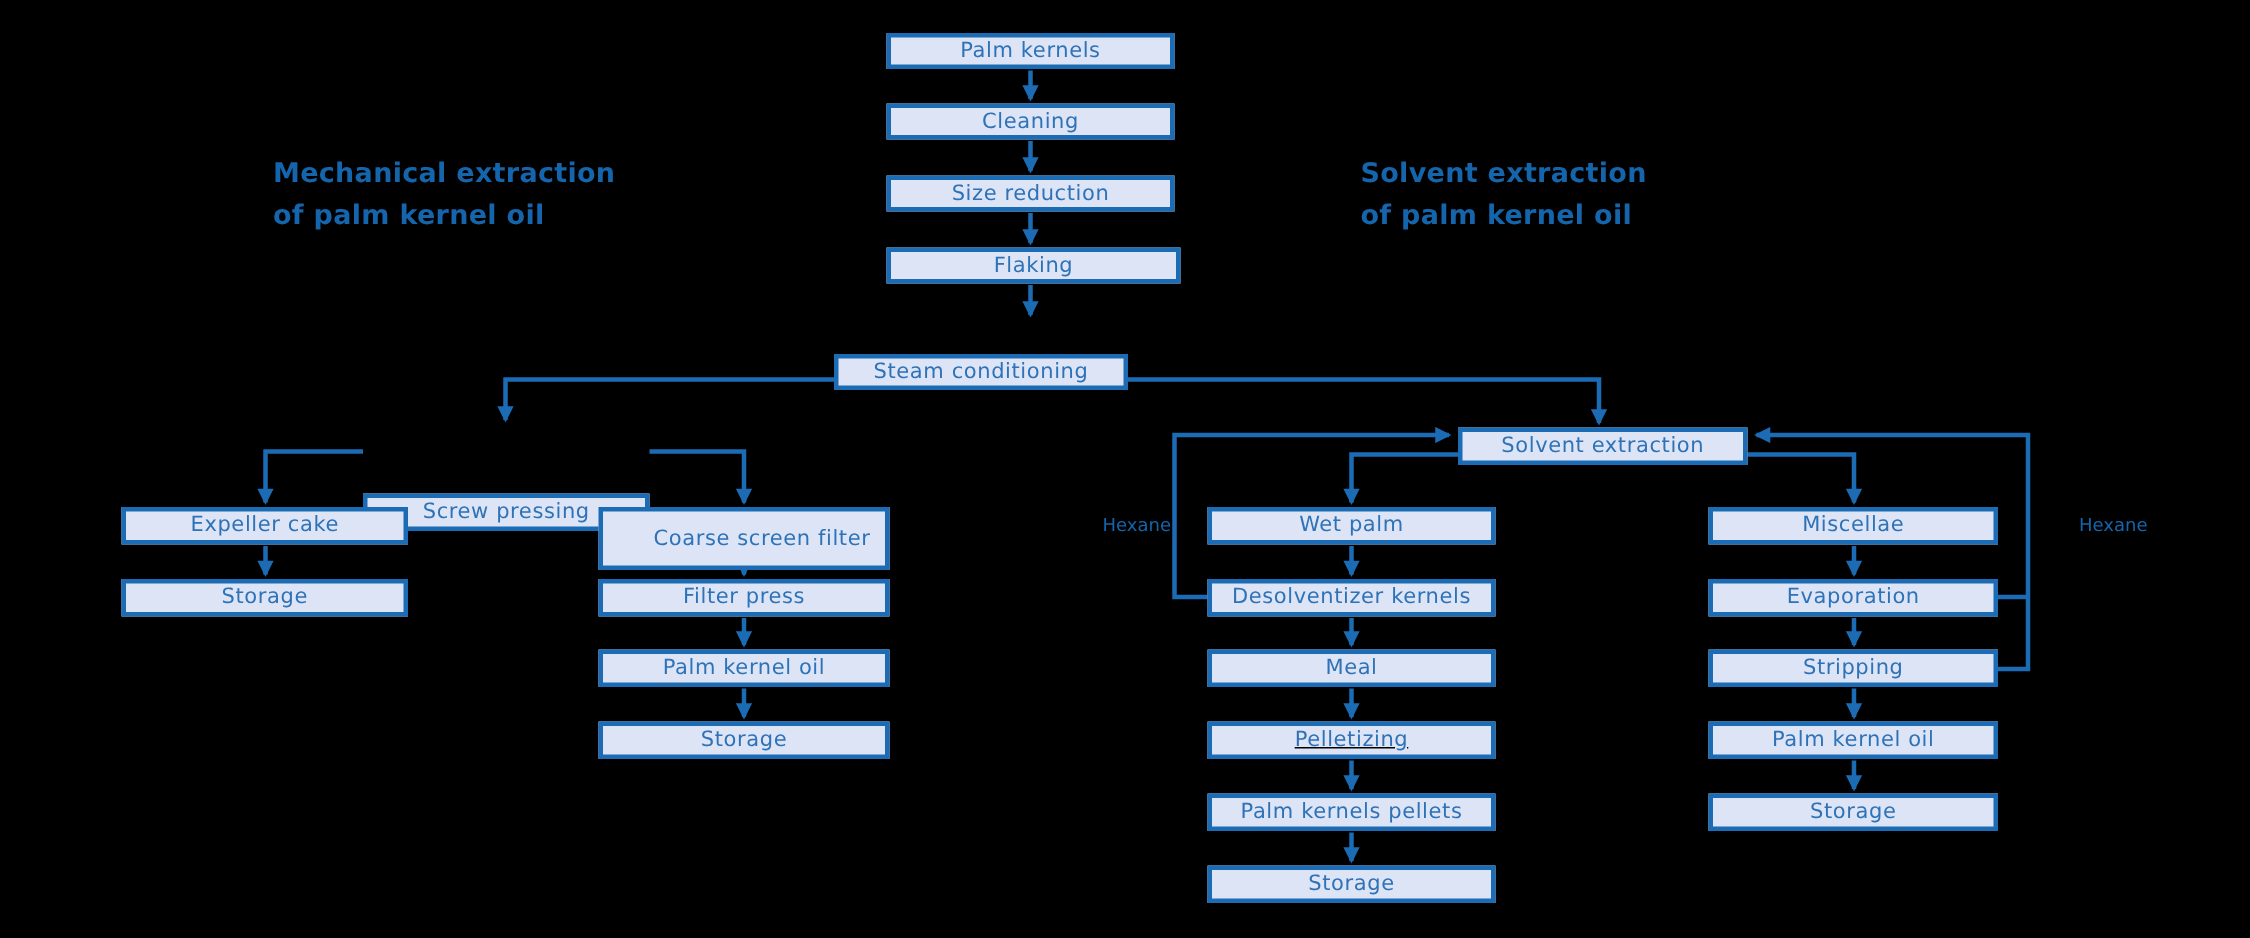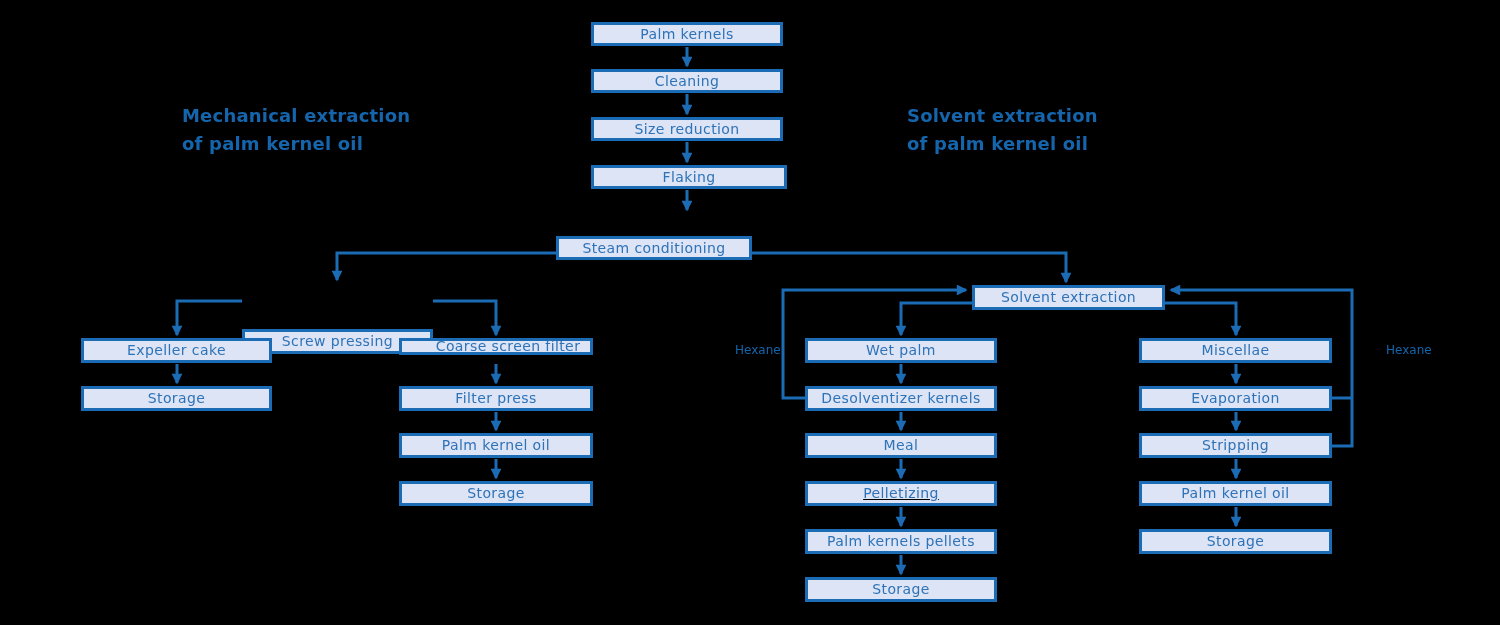--- a/index.html
+++ b/index.html
@@ -135,21 +135,21 @@
   </div>
     <div class="node" style="left: 242px; top: 283px; width: 191px; height: 25px; margin-top: 46px;">
     <span class="node-label">Screw pressing</span>
   </div>
     <div class="node" style="left: 81px; top: 338px; width: 191px; height: 25px;">
     <span class="node-label">Expeller cake</span>
   </div>
     <div class="node" style="left: 81px; top: 386px; width: 191px; height: 25px;">
     <span class="node-label">Storage</span>
   </div>
-    <div class="node" style="left: 399px; top: 338px; width: 194px; height: 17px; padding-left: 24px;">
+    <div class="node" style="left: 399px; top: 338px; width: 194px; height: 42px; padding-left: 24px;">
     <span class="node-label">Coarse screen filter</span>
   </div>
     <div class="node" style="left: 399px; top: 386px; width: 194px; height: 25px;">
     <span class="node-label">Filter press</span>
   </div>
     <div class="node" style="left: 399px; top: 433px; width: 194px; height: 25px;">
     <span class="node-label">Palm kernel oil</span>
   </div>
     <div class="node" style="left: 399px; top: 481px; width: 194px; height: 25px;">
     <span class="node-label">Storage</span>

